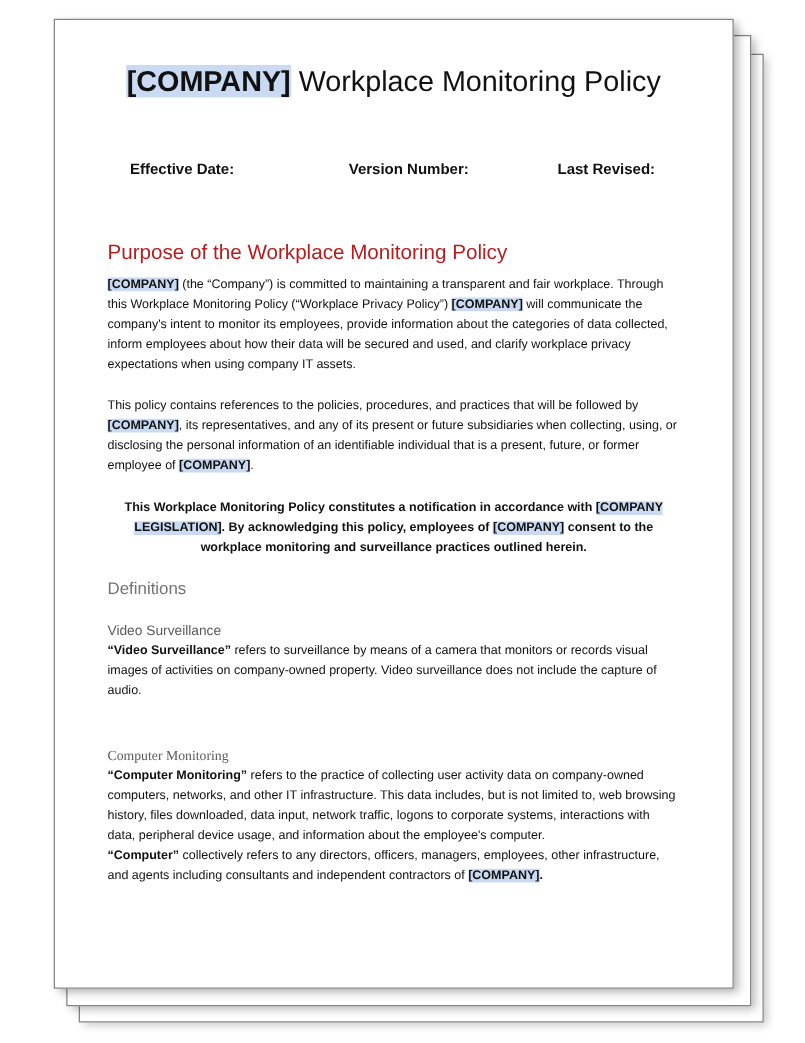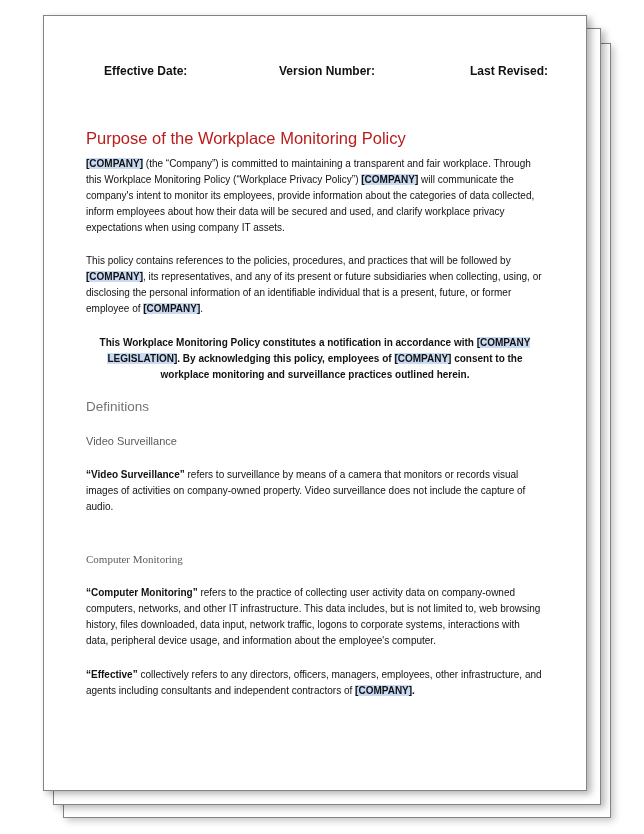--- a/index.html
+++ b/index.html
@@ -16,61 +16,62 @@
   .page{position:absolute;background:#ffffff;border:1px solid var(--page-border);}
   .page-back-2{left:63px;top:43px;width:548px;height:775px;box-shadow:3px 3px 7px rgba(0,0,0,0.22);}
   .page-back-1{left:53px;top:28px;width:548px;height:777px;box-shadow:4px 3px 7px rgba(0,0,0,0.28);}
   .page-main{left:43px;top:15px;width:544px;height:776px;box-shadow:4px 3px 7px rgba(0,0,0,0.30);padding:0 42px;overflow:hidden;}
 
   .doc-title{margin-top:34px;font-size:23px;line-height:30px;font-weight:400;text-align:center;white-space:nowrap;letter-spacing:0;}
   .meta-row{position:relative;margin-top:47px;height:16px;}
   .meta-label{position:absolute;top:0;font-size:12px;font-weight:bold;line-height:16px;white-space:nowrap;}
   .meta-label.c1{left:18px;}
   .meta-label.c2{left:193px;}
-  .meta-label.c3{left:384px;}
+  .meta-label.c3{left:360px;}
 
   .section-heading{margin-top:49px;font-size:16.5px;line-height:21px;font-weight:400;color:#b91c1c;}
   .body-par{font-size:10px;line-height:16px;}
   .p1{margin-top:7px;}
   .p2{margin-top:17px;}
   .p3{margin-top:18px;font-weight:bold;text-align:center;padding:0 4px;}
 
   .definitions-heading{margin-top:15px;font-size:13.5px;line-height:18px;font-weight:400;color:#737373;}
   .def-term{font-size:11px;line-height:16px;font-weight:400;color:var(--term-color);}
   .term-1{margin-top:17px;}
   .term-2{margin-top:36px;font-family:Liberation Serif, serif;}
   .term-3{margin-top:11px;}
-  .def-body{margin-top:18px;}
+  .def-body{margin-top:0;}
 
   .b{font-weight:bold;}
   .hl{background:var(--highlight);}
 </style>
 </head>
 <body>
 
 <div class="screen">
   <div class="page page-back-2"></div>
   <div class="page page-back-1"></div>
 
   <div class="page page-main">
+    <h1 class="doc-title"><span class="b hl">[COMPANY]</span><span> Workplace Monitoring Policy</span></h1>
 
     <div class="meta-row">
       <span class="meta-label c1">Effective Date:</span>
       <span class="meta-label c2">Version Number:</span>
       <span class="meta-label c3">Last Revised:</span>
     </div>
 
     <h2 class="section-heading">Purpose of the Workplace Monitoring Policy</h2>
     <p class="body-par p1"><span class="b hl">[COMPANY]</span><span> (the “Company”) is committed to maintaining a transparent and fair workplace. Through this Workplace Monitoring Policy (“Workplace Privacy Policy”) </span><span class="b hl">[COMPANY]</span><span> will communicate the company's intent to monitor its employees, provide information about the categories of data collected, inform employees about how their data will be secured and used, and clarify workplace privacy expectations when using company IT assets.</span></p>
     <p class="body-par p2"><span>This policy contains references to the policies, procedures, and practices that will be followed by </span><span class="b hl">[COMPANY]</span><span>, its representatives, and any of its present or future subsidiaries when collecting, using, or disclosing the personal information of an identifiable individual that is a present, future, or former employee of </span><span class="b hl">[COMPANY]</span><span>.</span></p>
     <p class="body-par p3"><span class="b">This Workplace Monitoring Policy constitutes a notification in accordance with </span><span class="b hl">[COMPANY LEGISLATION]</span><span class="b">. By acknowledging this policy, employees of </span><span class="b hl">[COMPANY]</span><span class="b"> consent to the workplace monitoring and surveillance practices outlined herein.</span></p>
 
     <h3 class="definitions-heading">Definitions</h3>
 
     <h4 class="def-term term-1">Video Surveillance</h4>
     <p class="body-par def-body"><span class="b">“Video Surveillance”</span><span> refers to surveillance by means of a camera that monitors or records visual images of activities on company-owned property. Video surveillance does not include the capture of audio.</span></p>
 
     <h4 class="def-term term-2">Computer Monitoring</h4>
     <p class="body-par def-body"><span class="b">“Computer Monitoring”</span><span> refers to the practice of collecting user activity data on company-owned computers, networks, and other IT infrastructure. This data includes, but is not limited to, web browsing history, files downloaded, data input, network traffic, logons to corporate systems, interactions with data, peripheral device usage, and information about the employee's computer.</span></p>
 
-    <p class="body-par def-body"><span class="b">“Effective”</span><span> collectively refers to any directors, officers, managers, employees, other infrastructure, and agents including consultants and independent contractors of </span><span class="b hl">[COMPANY]</span><span class="b">.</span></p>
+    <p class="body-par def-body"><span class="b">“Computer”</span><span> collectively refers to any directors, officers, managers, employees, other infrastructure, and agents including consultants and independent contractors of </span><span class="b hl">[COMPANY]</span><span class="b">.</span></p>
   </div>
 </div>
 
 </body></html>

